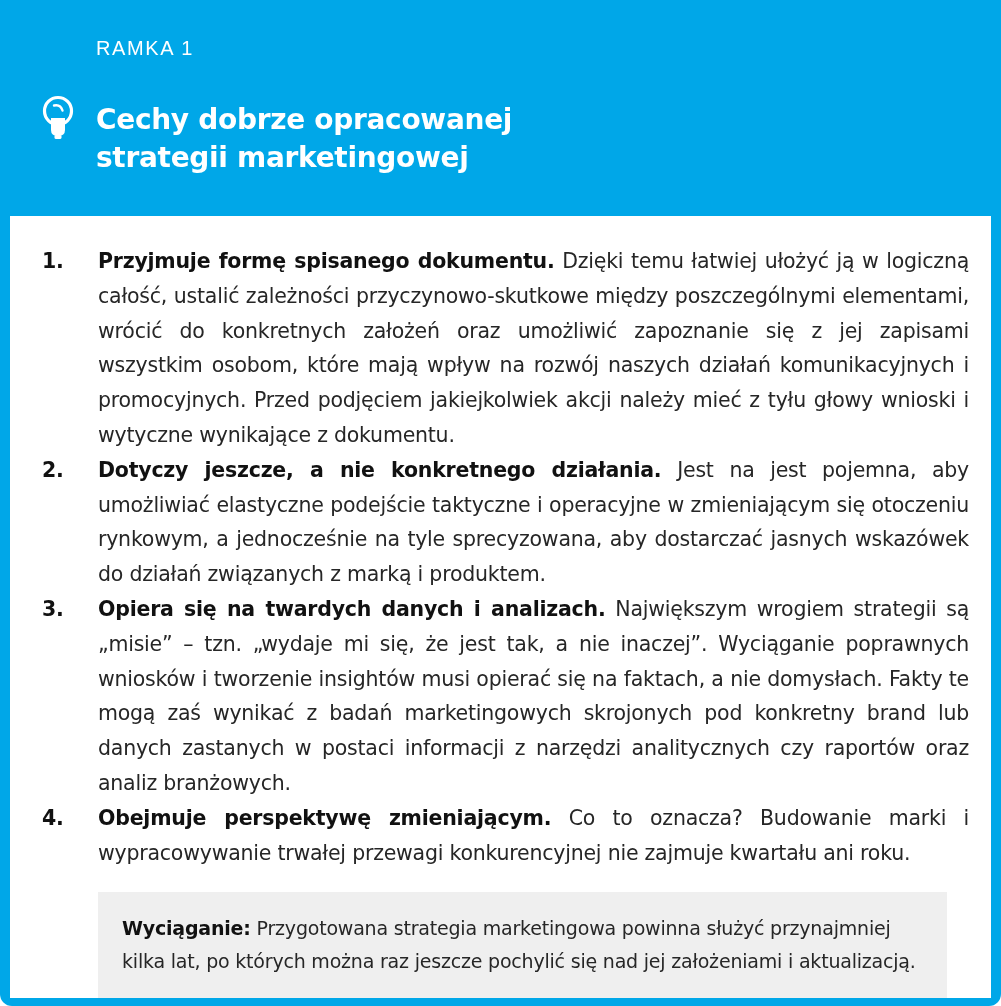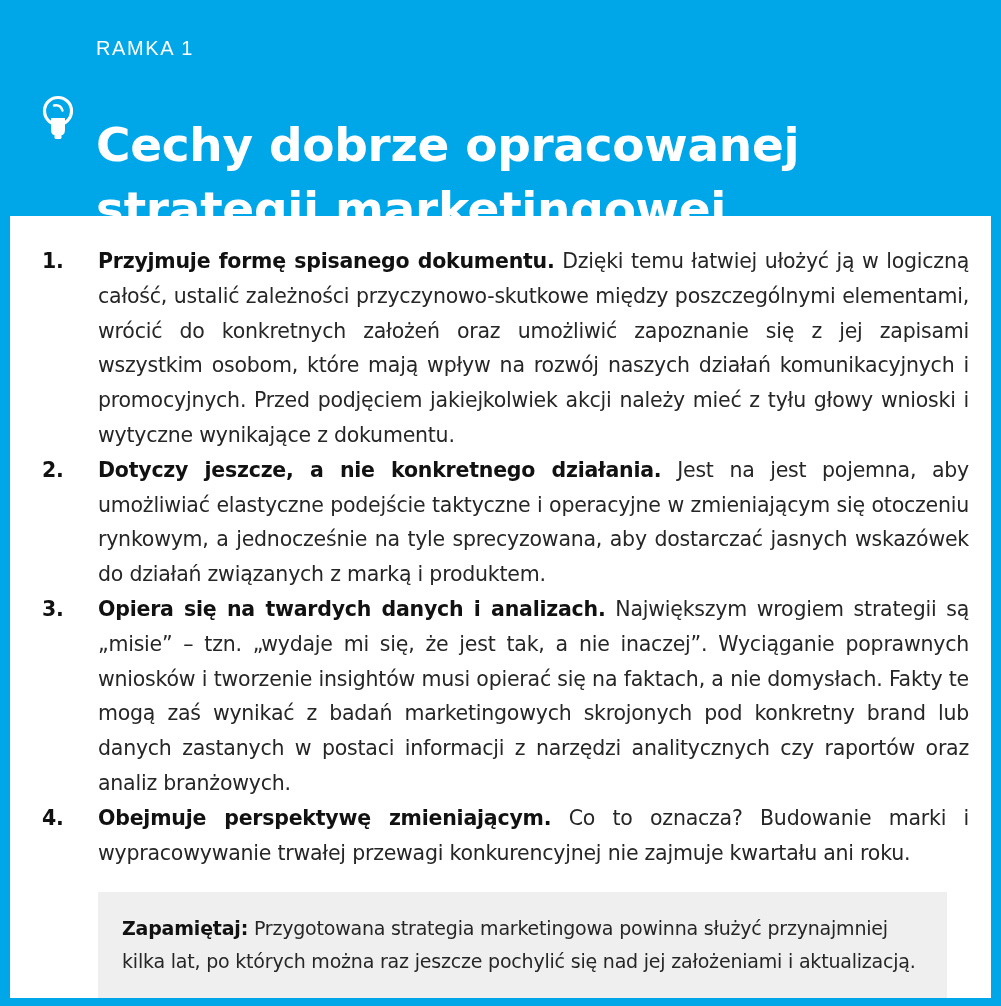--- a/index.html
+++ b/index.html
@@ -18,20 +18,21 @@
   #box {
     position: absolute;
     left: 0;
     top: 0;
     width: 1001px;
     height: 1006px;
     box-sizing: border-box;
     background: #00A7E8;
     display: flex;
     flex-direction: column;
+    border-radius: 12px;
   }
 
   
   #header {
     position: relative;
     height: 216px;
     flex: 0 0 216px;
     background: #00A7E8;
     box-sizing: border-box;
     padding: 38px 0 0 0;
@@ -56,21 +57,21 @@
     width: 44px;
     height: 52px;
   }
 
   #title {
     position: absolute;
     left: 96px;
     top: 82px;
     width: 840px;
     color: #FFFFFF;
-    font-size: 47px;
+    font-size: 28px;
     font-weight: 700;
     line-height: 1.36;
     letter-spacing: -0.3px;
     font-family: "DejaVu Sans", sans-serif;
   }
   #title .tline { display: block; white-space: nowrap; }
 
   
   #content {
     position: relative;
@@ -183,17 +184,17 @@
         <span class="num">3.</span><span class="lead">Opiera się na twardych danych i analizach.</span><span class="rest"> Największym wrogiem strategii są „misie” – tzn. „wydaje mi się, że jest tak, a nie inaczej”. Wyciąganie poprawnych wniosków i tworzenie insightów musi opierać się na faktach, a nie domysłach. Fakty te mogą zaś wynikać z badań marketingowych skrojonych pod konkretny brand lub danych zastanych w postaci informacji z narzędzi analitycznych czy raportów oraz analiz branżowych.</span>
       </li>
 
       <li>
         <span class="num">4.</span><span class="lead">Obejmuje perspektywę zmieniającym.</span><span class="rest"> Co to oznacza? Budowanie marki i wypracowywanie trwałej przewagi konkurencyjnej nie zajmuje kwartału ani roku.</span>
       </li>
 
     </ol>
 
     <div id="note">
-      <span class="note-lead">Zapamiętaj:</span><span class="note-rest"> Przygotowana strategia marketingowa powinna służyć przynajmniej kilka lat, po których można raz jeszcze pochylić się nad jej założeniami i aktualizacją.</span>
+      <span class="note-lead">Wyciąganie:</span><span class="note-rest"> Przygotowana strategia marketingowa powinna służyć przynajmniej kilka lat, po których można raz jeszcze pochylić się nad jej założeniami i aktualizacją.</span>
     </div>
 
   </div>
 </div>
 
 </body></html>

